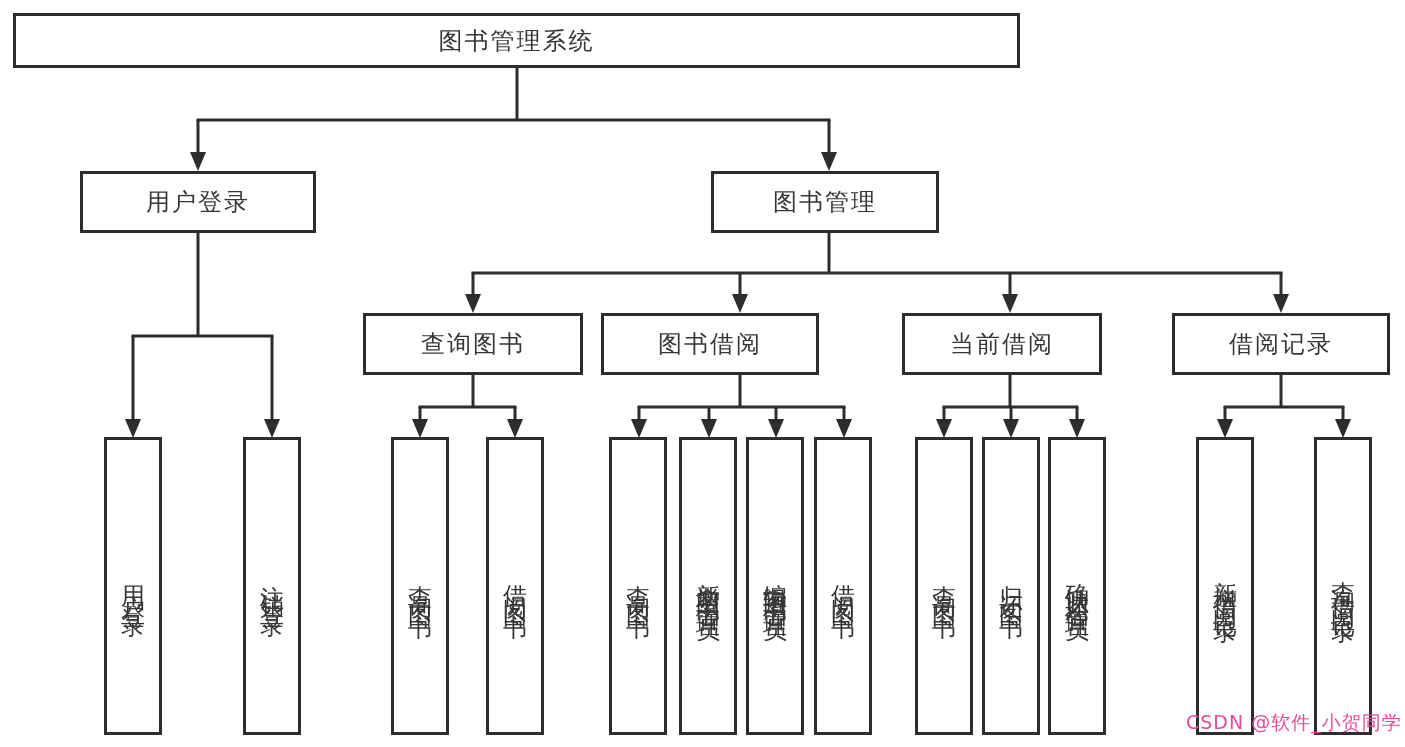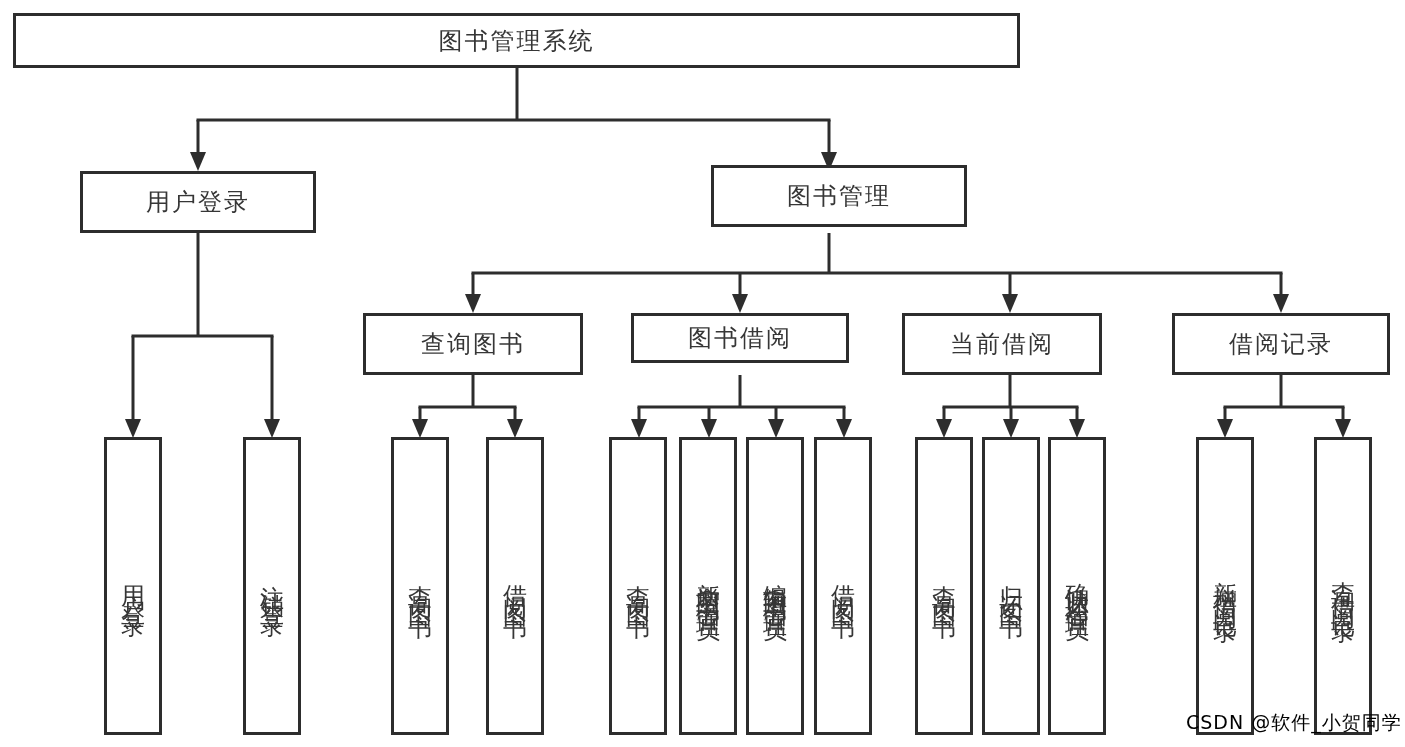--- a/index.html
+++ b/index.html
@@ -39,21 +39,21 @@
   }
   .ls4 { letter-spacing: 10px; }
   .ls6 { letter-spacing: 8px; }
   .ls9 { letter-spacing: 5px; }
   .watermark {
     position: absolute;
     left: 1186px;
     top: 710px;
     font-size: 19px;
     letter-spacing: 1px;
-    color: #000000;
+    color: #ec4899;
     white-space: nowrap;
   }
 </style>
 </head>
 <body>
 
 <div class="canvas">
 
   <svg class="wires" width="1405" height="747" viewBox="0 0 1405 747">
     <g stroke="#2d2d2d" stroke-width="3" fill="none">
@@ -120,24 +120,24 @@
       <polygon points="1003,419 1019,419 1011,438"></polygon>
       <polygon points="1069,419 1085,419 1077,438"></polygon>
       <polygon points="1217,419 1233,419 1225,438"></polygon>
       <polygon points="1335,419 1351,419 1343,438"></polygon>
     </g>
   </svg>
 
   <div class="node h" style="left:13px; top:13px; width:1007px; height:55px">图书管理系统</div>
 
   <div class="node h" style="left:80px; top:171px; width:236px; height:62px">用户登录</div>
-  <div class="node h" style="left:711px; top:165px; width:256px; height:62px">图书管理</div>
+  <div class="node h" style="left:711px; top:171px; width:228px; height:62px">图书管理</div>
 
   <div class="node h" style="left:363px; top:313px; width:220px; height:62px">查询图书</div>
-  <div class="node h" style="left:631px; top:313px; width:218px; height:50px">图书借阅</div>
+  <div class="node h" style="left:601px; top:313px; width:218px; height:62px">图书借阅</div>
   <div class="node h" style="left:902px; top:313px; width:200px; height:62px">当前借阅</div>
   <div class="node h" style="left:1172px; top:313px; width:218px; height:62px">借阅记录</div>
 
   <div class="node v ls4" style="left:104px">用户登录</div>
   <div class="node v ls4" style="left:243px">注销登录</div>
 
   <div class="node v ls4" style="left:391px">查询图书</div>
   <div class="node v ls4" style="left:486px">借阅图书</div>
 
   <div class="node v ls4" style="left:609px">查询图书</div>

